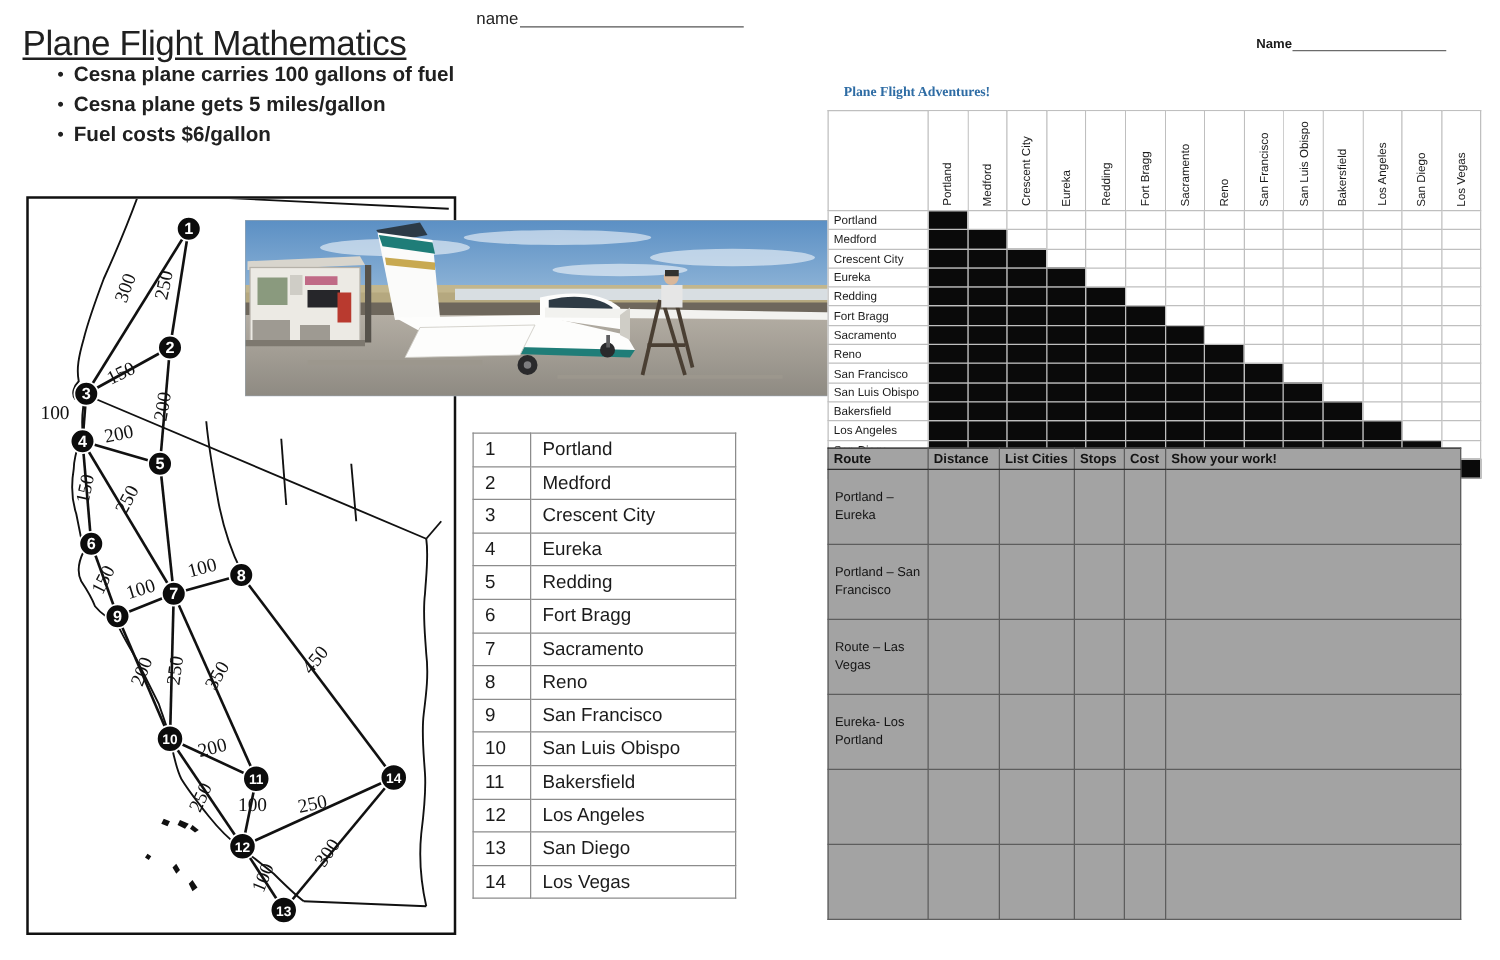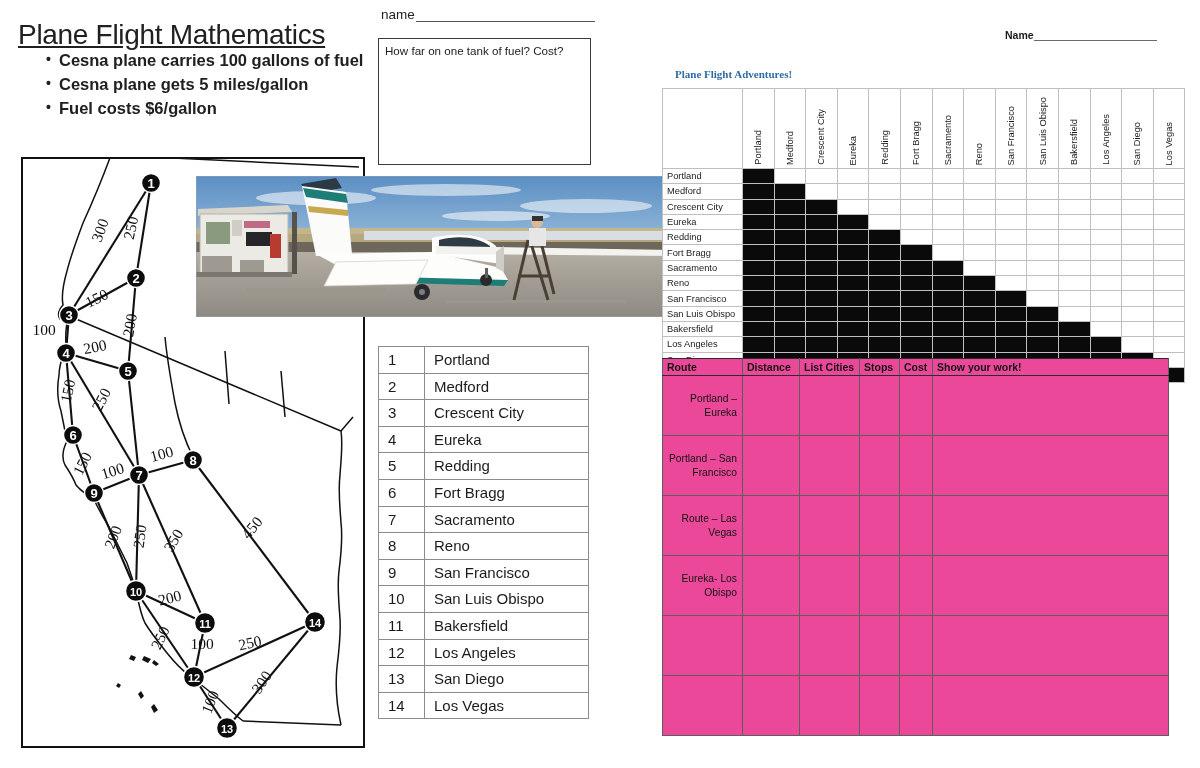--- a/index.html
+++ b/index.html
@@ -202,27 +202,26 @@
   }
   #distance-matrix td.cell { height: 14.3px; }
   #distance-matrix td.cell.blocked { background: #0a0a0a; }
 
   
   #route-table {
     position: absolute;
     left: 662px; top: 358px;
     width: 507px;
     border-collapse: collapse;
-    background: #ec4899;
+    background: #a3a3a3;
     table-layout: fixed;
   }
   #route-table th, #route-table td {
     border: 1px solid #5d5d5d;
     box-sizing: border-box;
-    text-align: right;
   }
   #route-table thead th {
     font-size: 10.5px;
     font-weight: bold;
     color: #141414;
     text-align: left;
     padding: 2px 4px;
     height: 15px;
     border-top: 1.6px solid #2b2b2b;
     border-bottom: 1.4px solid #2b2b2b;
@@ -253,23 +252,20 @@
       <li>Cesna plane carries 100 gallons of fuel</li>
       <li>Cesna plane gets 5 miles/gallon</li>
       <li>Fuel costs $6/gallon</li>
     </ul>
 
   <div id="left-name-row">
     <span class="nm-label">name</span>
     <span class="nm-rule"></span>
   </div>
 
-  <div id="question-box">
-    <div class="q-text">How far on one tank of fuel? Cost?</div>
-  </div>
 
   <div id="map-panel">
     <svg id="map-svg" width="340" height="587" viewBox="0 0 340 587">
 
       <g fill="none" stroke="#111" stroke-width="1.5">
         <path d="M88,-4 C80,18 70,42 60,64 C54,80 48,96 44,112 C40,126 38,136 40,146 C36,150 34,156 37,160 C40,158 43,156 46,155"></path>
         <path d="M46,155 C44,162 42,172 43,186 C40,196 36,206 36,216 C34,228 34,240 38,252 C40,262 42,272 44,282 C40,290 38,298 42,306 C46,312 50,318 53,326 C58,332 64,336 70,338
                  C74,348 80,358 86,368 C92,380 98,392 104,404 C108,416 112,426 114,436
                  C116,446 118,456 122,464 C128,474 136,484 144,494 C152,504 160,512 168,518
                  C176,524 186,532 196,540 C204,548 212,556 220,562"></path>
@@ -923,21 +919,21 @@
         </tr>
         <tr>
           <td class="route-name">Route – Las Vegas</td>
           <td></td>
           <td></td>
           <td></td>
           <td></td>
           <td></td>
         </tr>
         <tr>
-          <td class="route-name">Eureka- Los Obispo</td>
+          <td class="route-name">Eureka- Los Portland</td>
           <td></td>
           <td></td>
           <td></td>
           <td></td>
           <td></td>
         </tr>
         <tr>
           <td class="route-name"></td>
           <td></td>
           <td></td>

